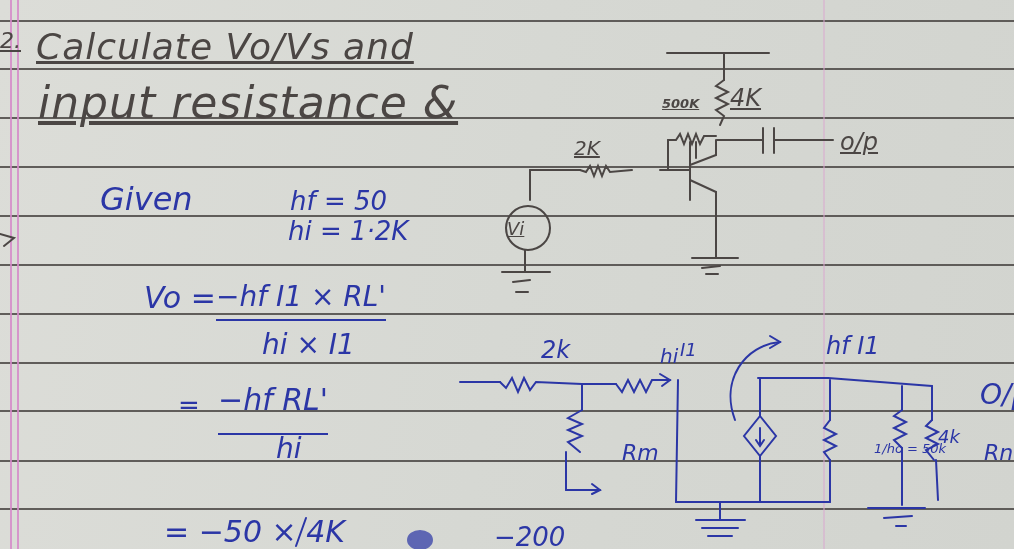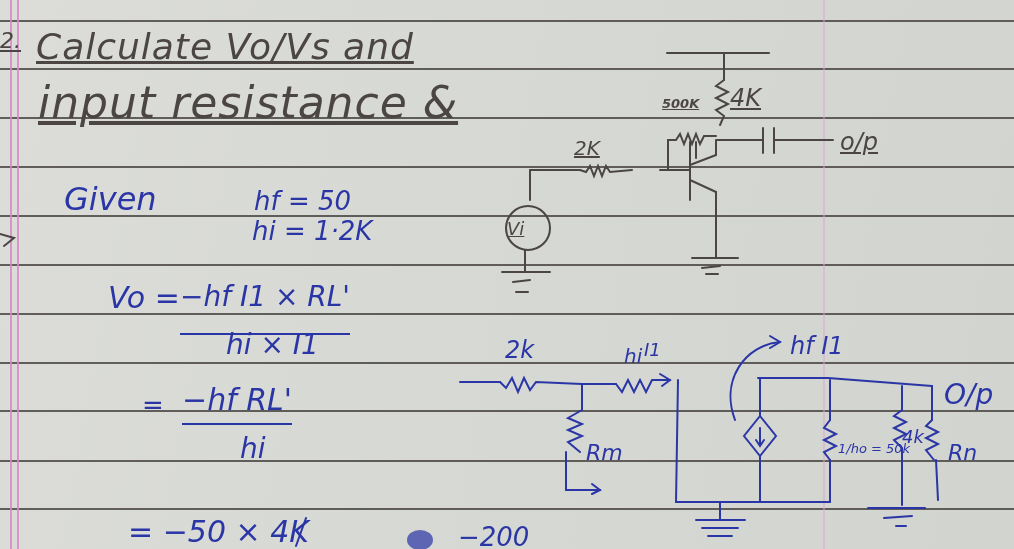--- a/index.html
+++ b/index.html
@@ -4,21 +4,21 @@
 <style>
   html, body { margin:0; padding:0; }
   body { width:1014px; height:549px; overflow:hidden; background:#d9dad6; position:relative; font-family:"DejaVu Sans", sans-serif; }
   .page { position:absolute; left:0; top:0; width:1014px; height:549px;
     background: linear-gradient(100deg, #dcddd8 0%, #d6d8d3 50%, #d2d4cf 100%); }
   .rule { position:absolute; left:0; width:1014px; height:2px; background:#4a4744; opacity:.85; }
   .margin { position:absolute; top:0; width:2px; height:549px; background:#d58ac9; opacity:.85; }
   .margin.faint { background:#d9a8cf; opacity:.5; }
   .hw { position:absolute; white-space:nowrap; font-family:"DejaVu Sans", sans-serif; font-style:italic; }
   .pencil { color:#4b4644;text-decoration:underline; }
-  .blue { color:#2b36a6; }
+  .blue { color:#2b36a6;margin-left:36px; }
   svg { position:absolute; left:0; top:0; }
 </style>
 </head>
 <body>
 
 <div class="page">
 
   <div class="rule" style="top:20px"></div>
   <div class="rule" style="top:68px"></div>
   <div class="rule" style="top:117px"></div>
@@ -37,24 +37,24 @@
 
   <div class="hw pencil" style="left:0px;top:28px;font-size:22px;text-decoration:underline">2.</div>
   <div class="hw pencil" style="left:36px;top:26px;font-size:36px;letter-spacing:1px">Calculate Vo/Vs and</div>
   <div class="hw pencil" style="left:38px;top:77px;font-size:44px;letter-spacing:1px">input resistance &amp;</div>
 
   <div class="hw blue" style="left:64px;top:180px;font-size:32px">Given</div>
   <div class="hw blue" style="left:254px;top:186px;font-size:26px">hf = 50</div>
   <div class="hw blue" style="left:252px;top:216px;font-size:26px">hi = 1·2K</div>
 
   <div class="hw blue" style="left:108px;top:280px;font-size:30px">Vo = </div>
-  <div class="hw blue" style="left:180px;top:280px;font-size:28px;border-bottom:2px solid #2b36a6;padding-bottom:20px">−hf I1 × RL'</div>
+  <div class="hw blue" style="left:180px;top:280px;font-size:28px;border-bottom:2px solid #2b36a6;padding-bottom:6px">−hf I1 × RL'</div>
   <div class="hw blue" style="left:226px;top:328px;font-size:28px">hi × I1</div>
   <div class="hw blue" style="left:142px;top:390px;font-size:26px">=</div>
-  <div class="hw blue" style="left:182px;top:382px;font-size:30px;border-bottom:2px solid #2b36a6;padding-bottom:6px">−hf RL'</div>
+  <div class="hw blue" style="left:182px;top:382px;font-size:30px;border-bottom:2px solid #2b36a6;padding-bottom:16px">−hf RL'</div>
   <div class="hw blue" style="left:240px;top:432px;font-size:28px">hi</div>
   <div class="hw blue" style="left:128px;top:514px;font-size:30px">= −50 × 4K</div>
   <div class="hw blue" style="left:458px;top:522px;font-size:26px">−200</div>
 
   <div class="hw pencil" style="left:574px;top:136px;font-size:20px">2K</div>
   <div class="hw pencil" style="left:662px;top:96px;font-size:13px;font-weight:bold">500K</div>
   <div class="hw pencil" style="left:730px;top:84px;font-size:24px">4K</div>
   <div class="hw pencil" style="left:840px;top:128px;font-size:24px">o/p</div>
   <div class="hw pencil" style="left:507px;top:218px;font-size:18px">Vi</div>
 

